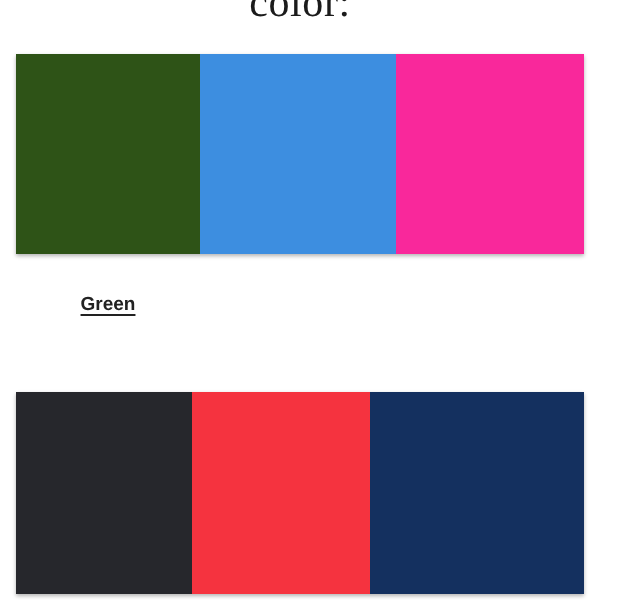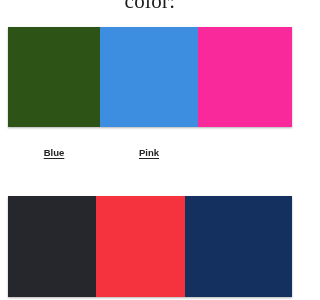--- a/index.html
+++ b/index.html
@@ -114,24 +114,21 @@
   <div class="heading">color:</div>
 
   <div class="swatch-row row-top">
     <div class="swatch" style="background-color: rgb(46, 83, 23);"></div>
     <div class="swatch" style="background-color: rgb(61, 142, 224);"></div>
     <div class="swatch" style="background-color: rgb(249, 40, 155);"></div>
   </div>
 
   <div class="labels-top">
     <div class="label-cell">
-      <span class="label-link">Blue</span>
-    </div>
-    <div class="label-cell">
-      <span class="label-link">Pink</span>
+      <span class="label-link">Green</span>
     </div>
   </div>
 
   <div class="swatch-row row-bottom">
     <div class="swatch" style="background-color: rgb(38, 39, 44);"></div>
     <div class="swatch" style="background-color: rgb(245, 51, 63);"></div>
     <div class="swatch" style="background-color: rgb(20, 48, 95);"></div>
   </div>
 
   <div class="labels-bottom">

